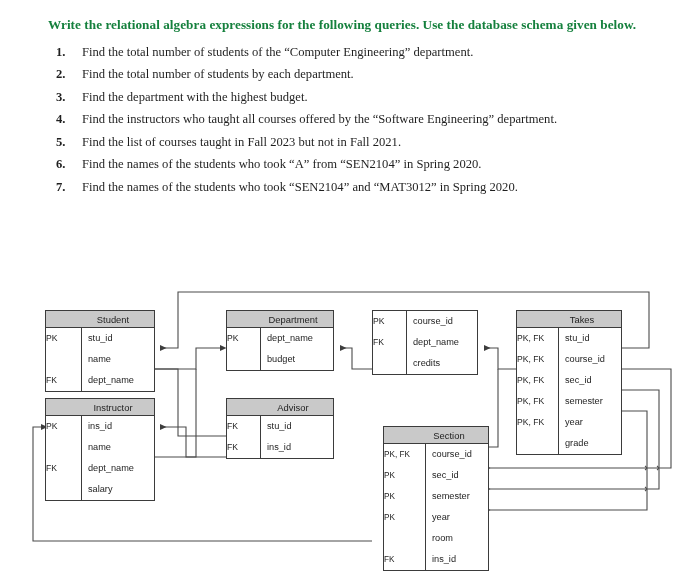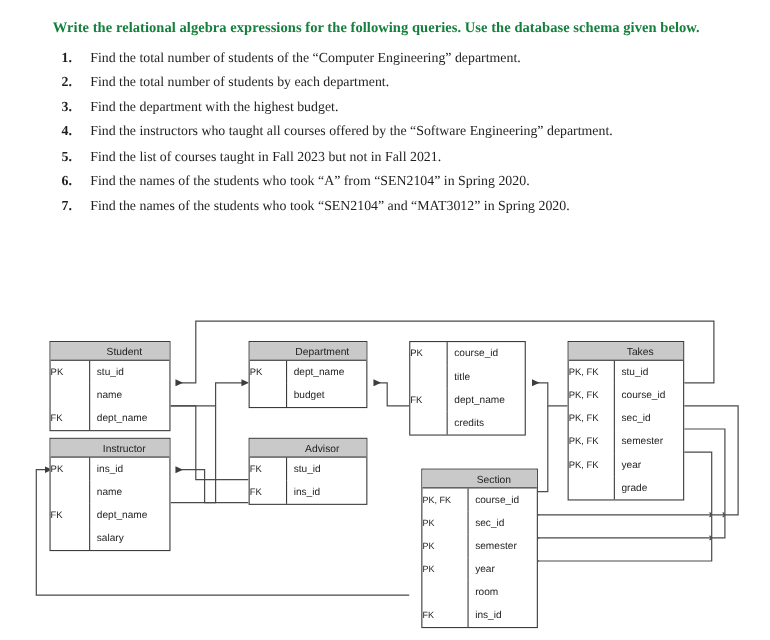--- a/index.html
+++ b/index.html
@@ -249,24 +249,20 @@
     </div>
   </div>
 
   <div class="er-table" id="tbl-course">
     <div class="er-body">
       <div class="er-row">
         <span class="er-key">PK</span>
         <span class="er-attr">course_id</span>
       </div>
       <div class="er-row">
-        <span class="er-key"></span>
-        <span class="er-attr">title</span>
-      </div>
-      <div class="er-row">
         <span class="er-key">FK</span>
         <span class="er-attr">dept_name</span>
       </div>
       <div class="er-row">
         <span class="er-key"></span>
         <span class="er-attr">credits</span>
       </div>
     </div>
   </div>
 

